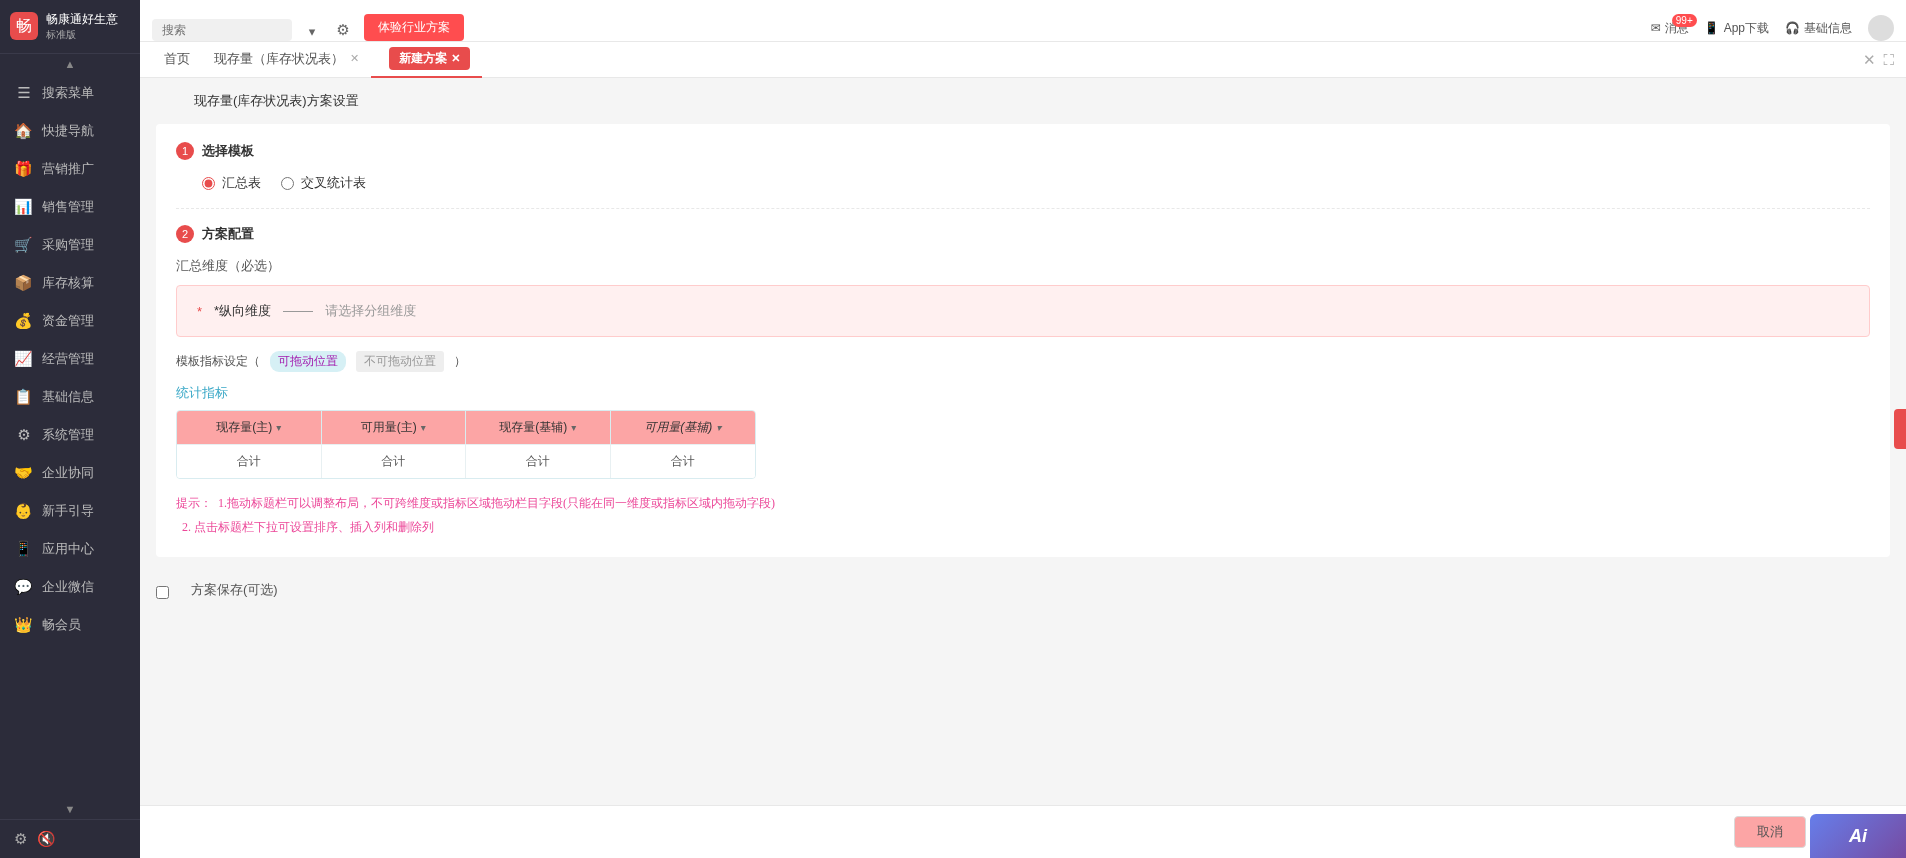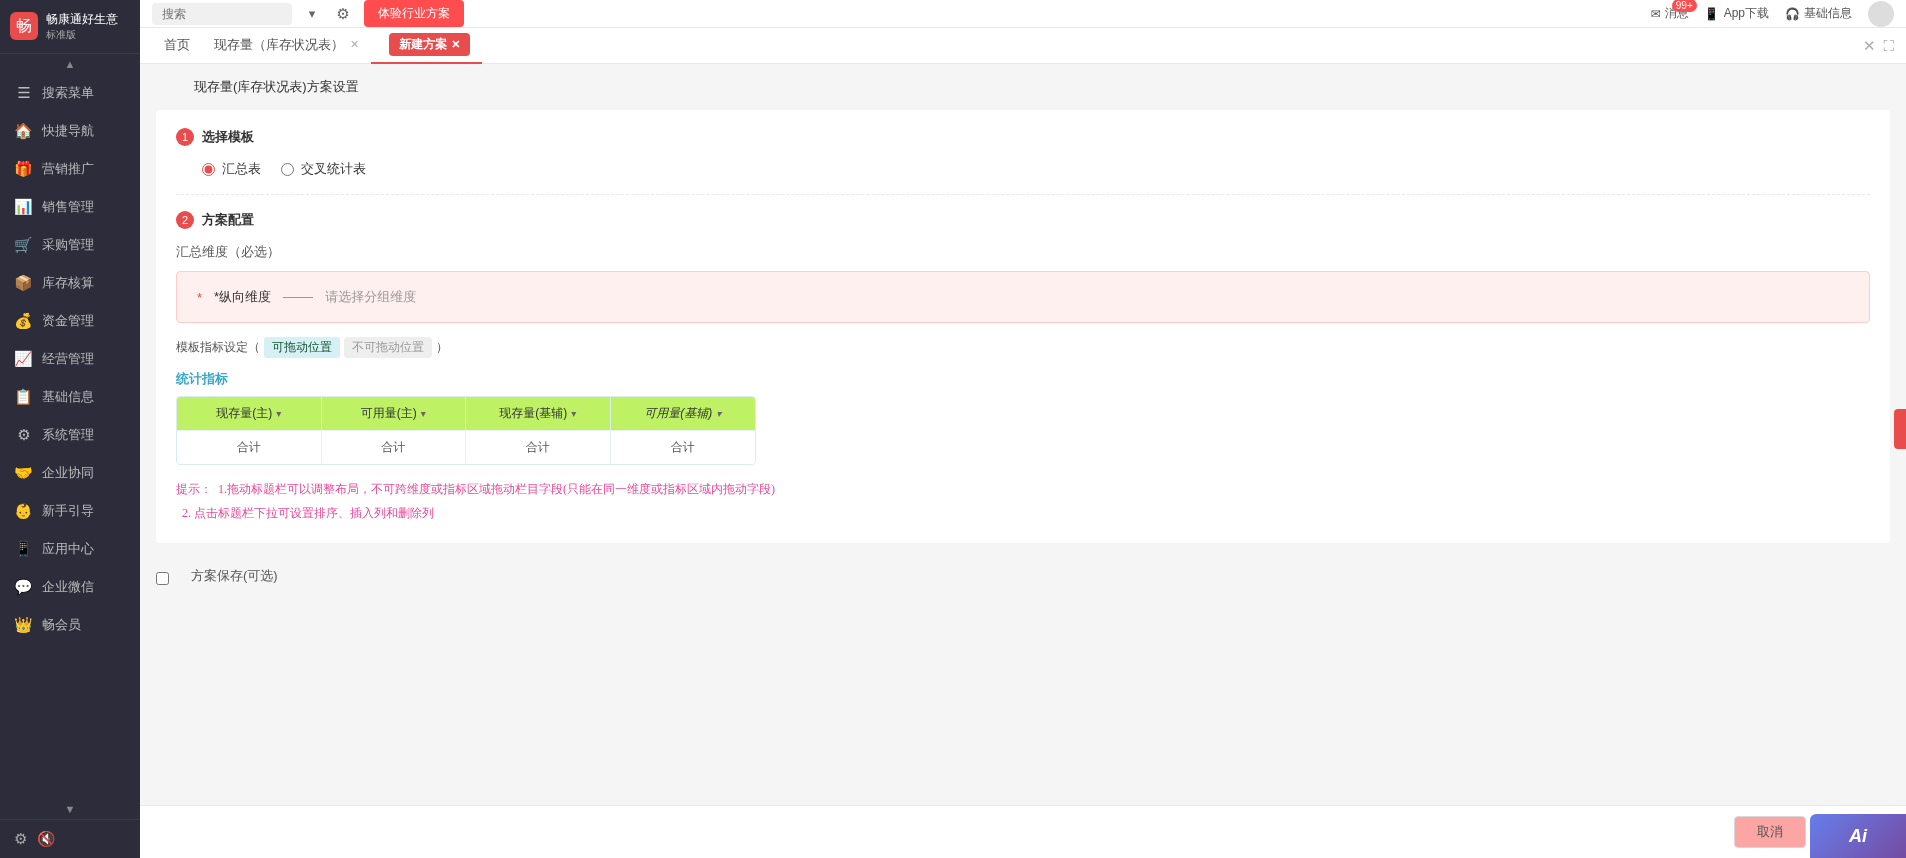--- a/index.html
+++ b/index.html
@@ -71,24 +71,24 @@
     .main {
       flex: 1;
       display: flex;
       flex-direction: column;
       background: #f5f5f5;
       overflow: hidden;
     }
 
     
     .topbar {
-      height: 28px;
+      height: 42px;
       background: #fff;
       display: flex;
-      align-items: center;
+      align-items: flex-end;
       padding: 0 12px;
       border-bottom: 1px solid #e8e8e8;
       gap: 10px;
     }
     .topbar-search {
       background: #f0f0f0;
       border: none;
       border-radius: 4px;
       padding: 4px 10px;
       font-size: 12px;
@@ -275,57 +275,57 @@
       font-size: 13px;
     }
     .dim-required { color: #e84c4c; font-size: 13px; }
     .dim-label { color: #333; }
     .dim-placeholder { color: #999; }
 
     
     .metric-setting {
       display: flex;
       align-items: center;
-      gap: 4px;
+      gap: 10px;
       margin-bottom: 12px;
       font-size: 12px;
       color: #555;
     }
     .tag-blue {
       background: #d6f0f5;
-      color: #14532d;
+      color: #a21caf;
       padding: 2px 8px;
-      border-radius: 3px;
+      border-radius: 9px;
       font-size: 12px;
     }
     .tag-gray {
       background: #eee;
       color: #999;
       padding: 2px 8px;
       border-radius: 3px;
       font-size: 12px;
     }
 
     
     .stats-section-label {
       color: #3aa8c7;
       font-size: 13px;
       margin-bottom: 8px;
-      font-weight: bold;
+      font-weight: normal;
     }
     .stats-table {
       border: 1px solid #d9ecf0;
       border-radius: 4px;
       overflow: hidden;
       width: 580px;
     }
     .stats-header-row {
       display: grid;
       grid-template-columns: repeat(4, 1fr);
-      background: #bef264;
+      background: #fca5a5;
     }
     .stats-header-cell {
       display: flex;
       align-items: center;
       justify-content: center;
       gap: 4px;
       padding: 8px 10px;
       font-size: 12px;
       color: #333;
       border-right: 1px solid #d9ecf0;

